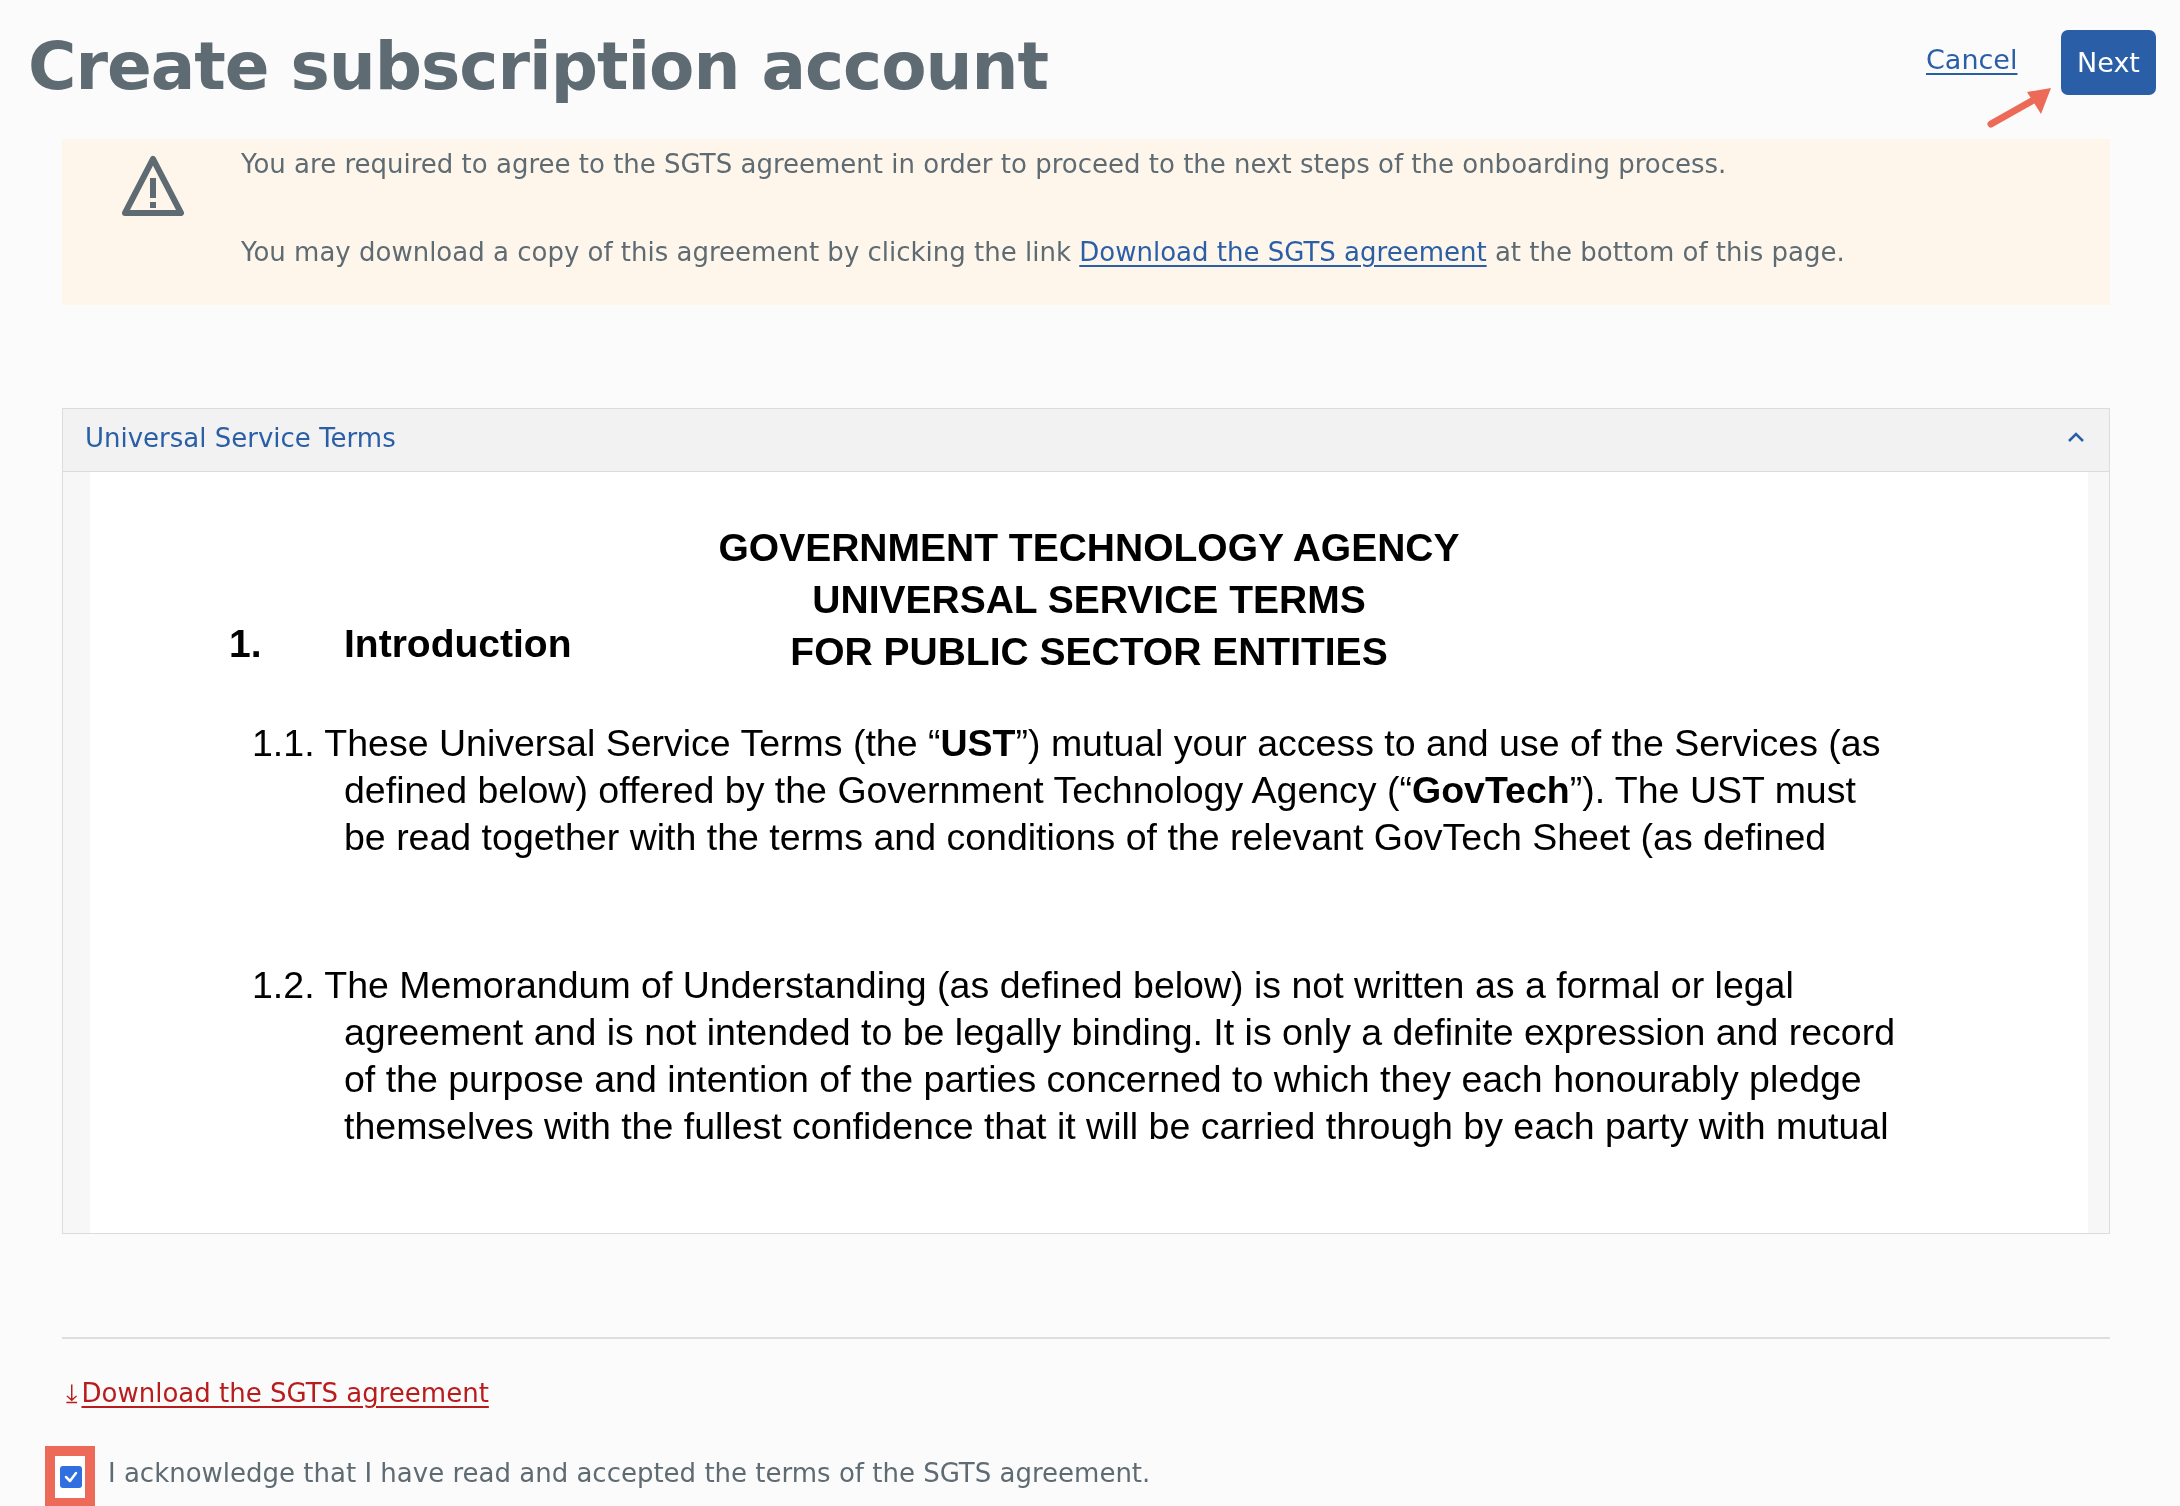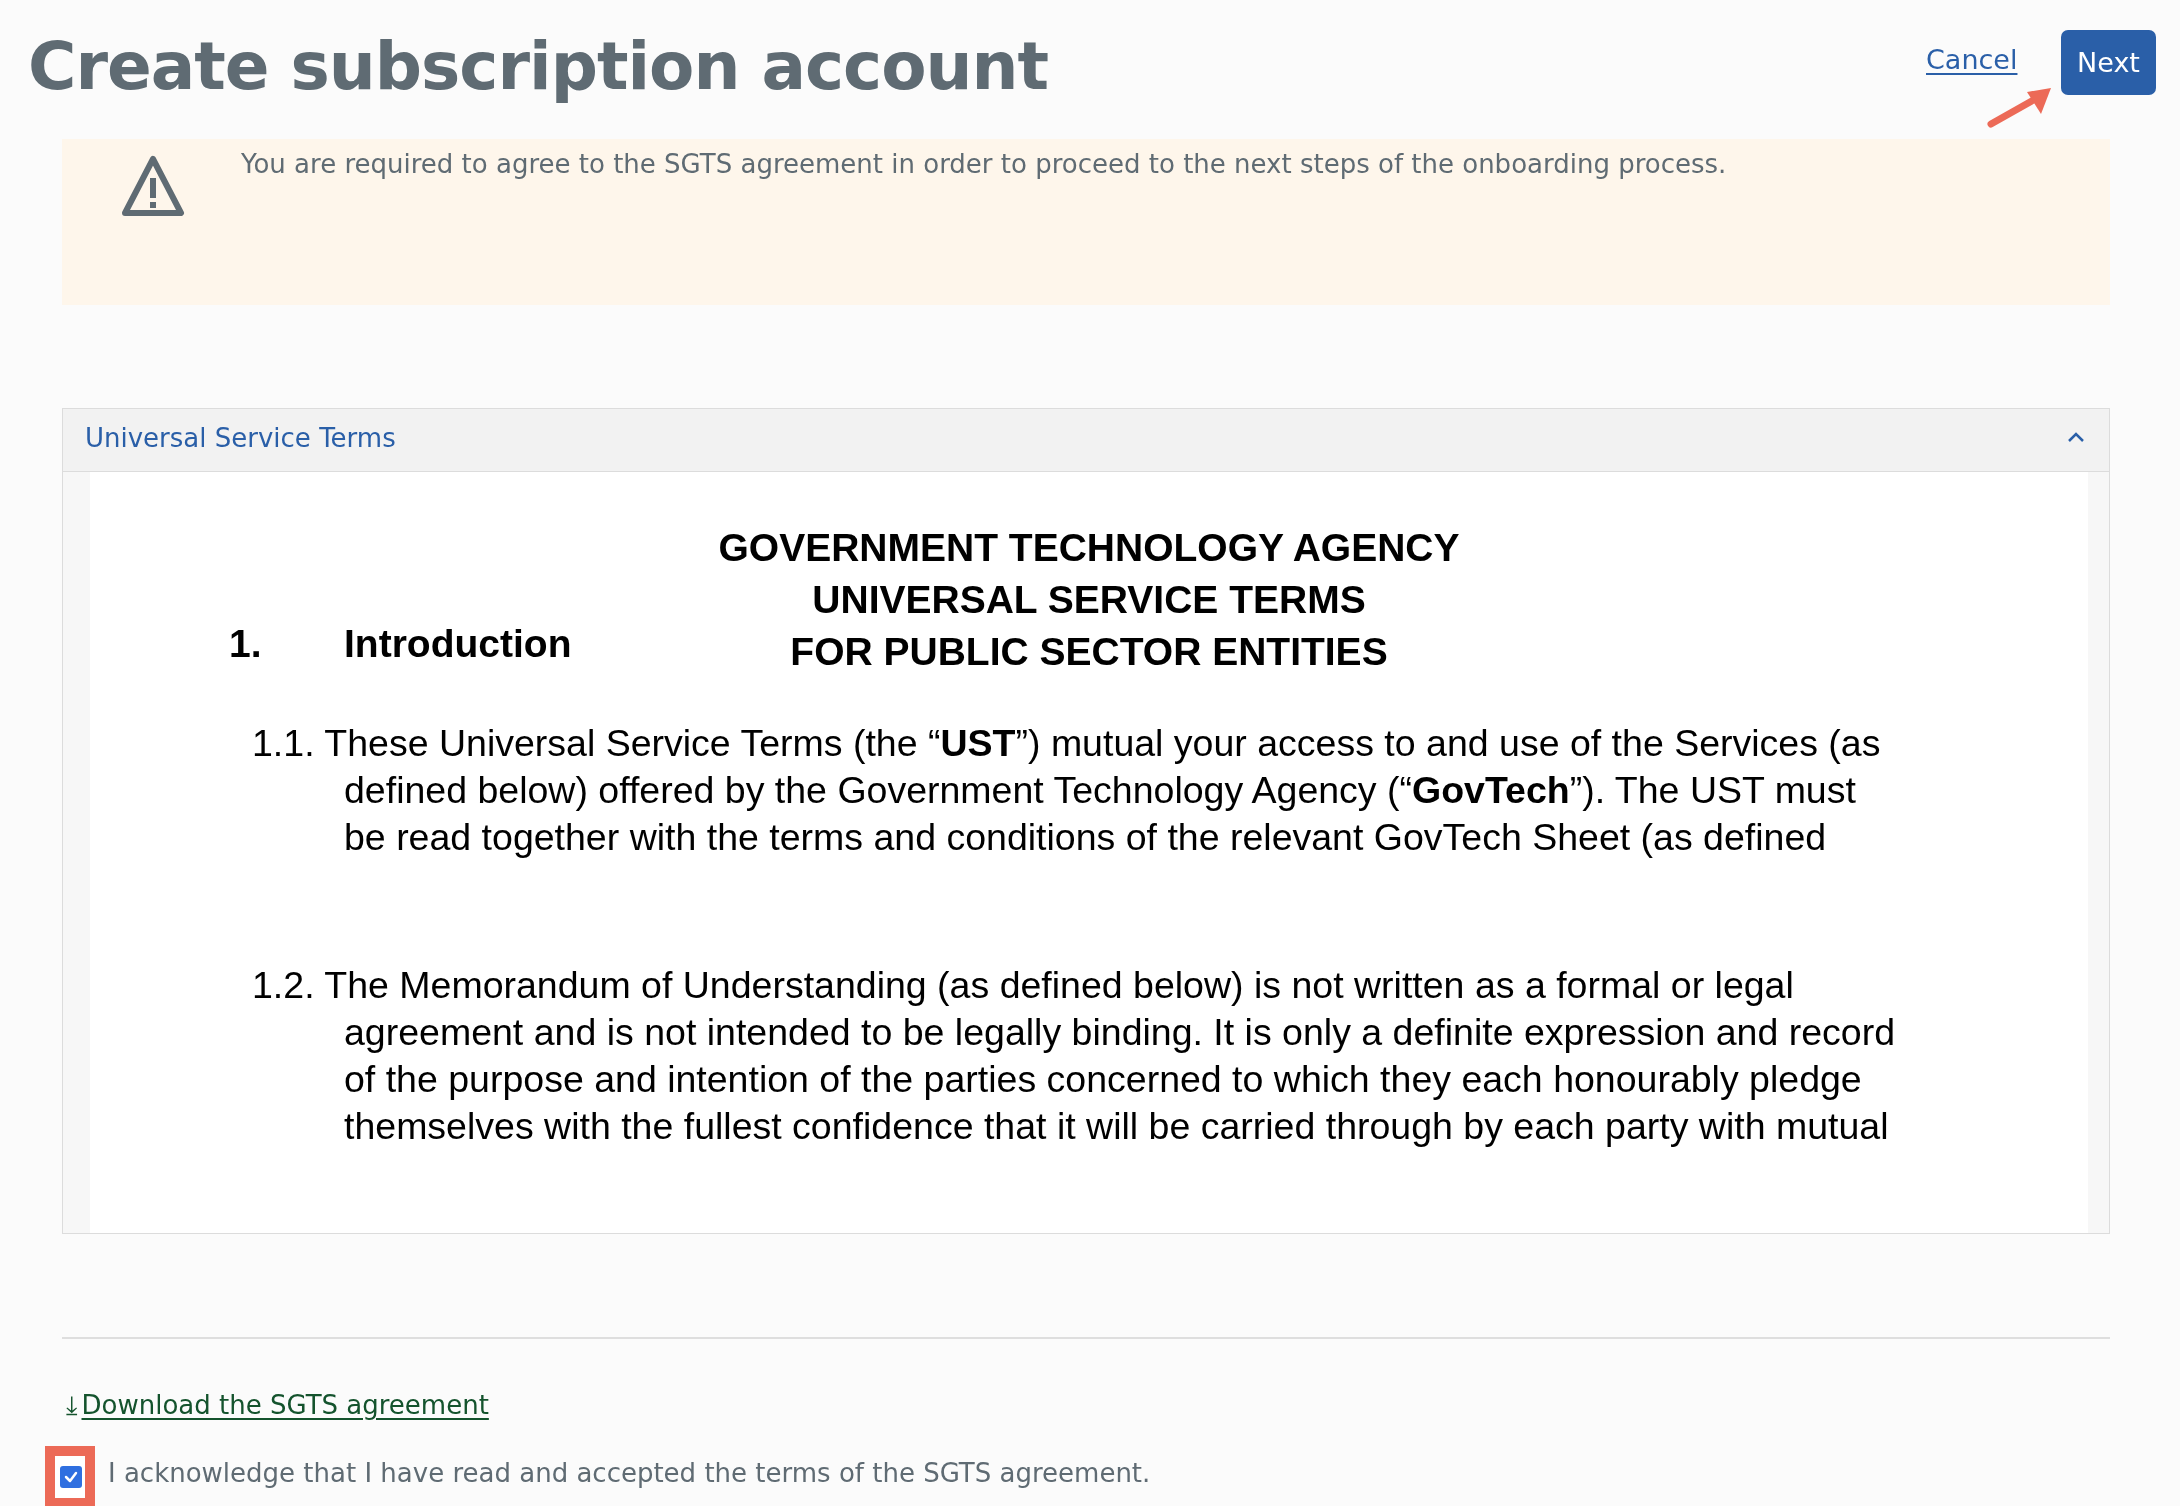--- a/index.html
+++ b/index.html
@@ -59,22 +59,22 @@
     position:absolute; left:162px; width:1702px; font-size:37.5px; line-height:47px;
     text-align:justify;
   }
   .para .row { display:block; }
   .para .indent { padding-left:92px; }
   .p1 { top:248px; }
   .p2 { top:490px; }
 
   .divider { position:absolute; left:62px; top:1337px; width:2048px; height:2px; background:#dedede; }
   .download {
-    position:absolute; left:66px; top:1378px; font-size:26px; color:#14532d;
-    text-decoration:underline; text-underline-offset:4px; cursor:pointer; white-space:nowrap;margin-top:12px;
+    position:absolute; left:66px; top:1378px; font-size:26px; color:#b91c1c;
+    text-decoration:underline; text-underline-offset:4px; cursor:pointer; white-space:nowrap;
   }
   .download .dl-icon { display:inline-block; margin-right:4px; }
   .highlight-box {
     position:absolute; left:45px; top:1446px; width:50px; height:60px; background:#ec6a57;
   }
   .highlight-inner {
     position:absolute; left:55px; top:1456px; width:30px; height:42px; background:#fff;
   }
   .checkbox {
     position:absolute; left:60px; top:1466px; width:22px; height:22px; border-radius:3px;
@@ -98,20 +98,21 @@
   <polygon points="66,4 42,8 56,30" fill="#ec6a57"></polygon>
 </svg>
 
 <div class="banner">
   <svg class="warn-icon" viewBox="0 0 66 66">
     <path d="M33 6 L61 60 L5 60 Z" fill="none" stroke="#5f6b73" stroke-width="6" stroke-linejoin="round"></path>
     <rect x="30" y="25" width="6" height="20" fill="#5f6b73"></rect>
     <rect x="30" y="49" width="6" height="6" fill="#5f6b73"></rect>
   </svg>
   <p class="l1">You are required to agree to the SGTS agreement in order to proceed to the next steps of the onboarding process.</p>
+  <p class="l2"><span>You may download a copy of this agreement by clicking the link </span><a>Download the SGTS agreement</a><span> at the bottom of this page.</span></p>
 </div>
 
 <div class="accordion">
   <div class="acc-header">
     <span class="acc-title">Universal Service Terms</span>
     <svg class="chevron" viewBox="0 0 18 12">
       <polyline points="2,10 9,3 16,10" fill="none" stroke="#2a5fa8" stroke-width="2.5"></polyline>
     </svg>
   </div>
   <div class="doc">

